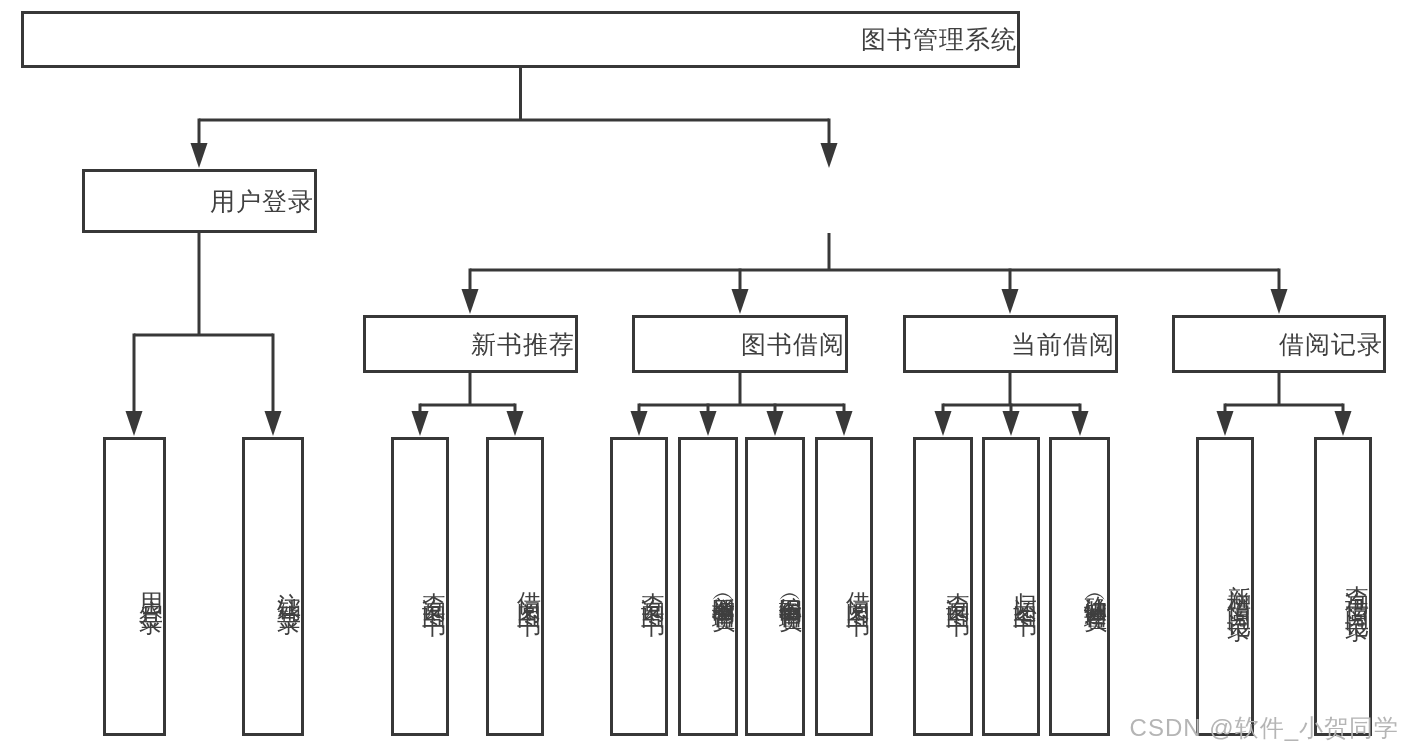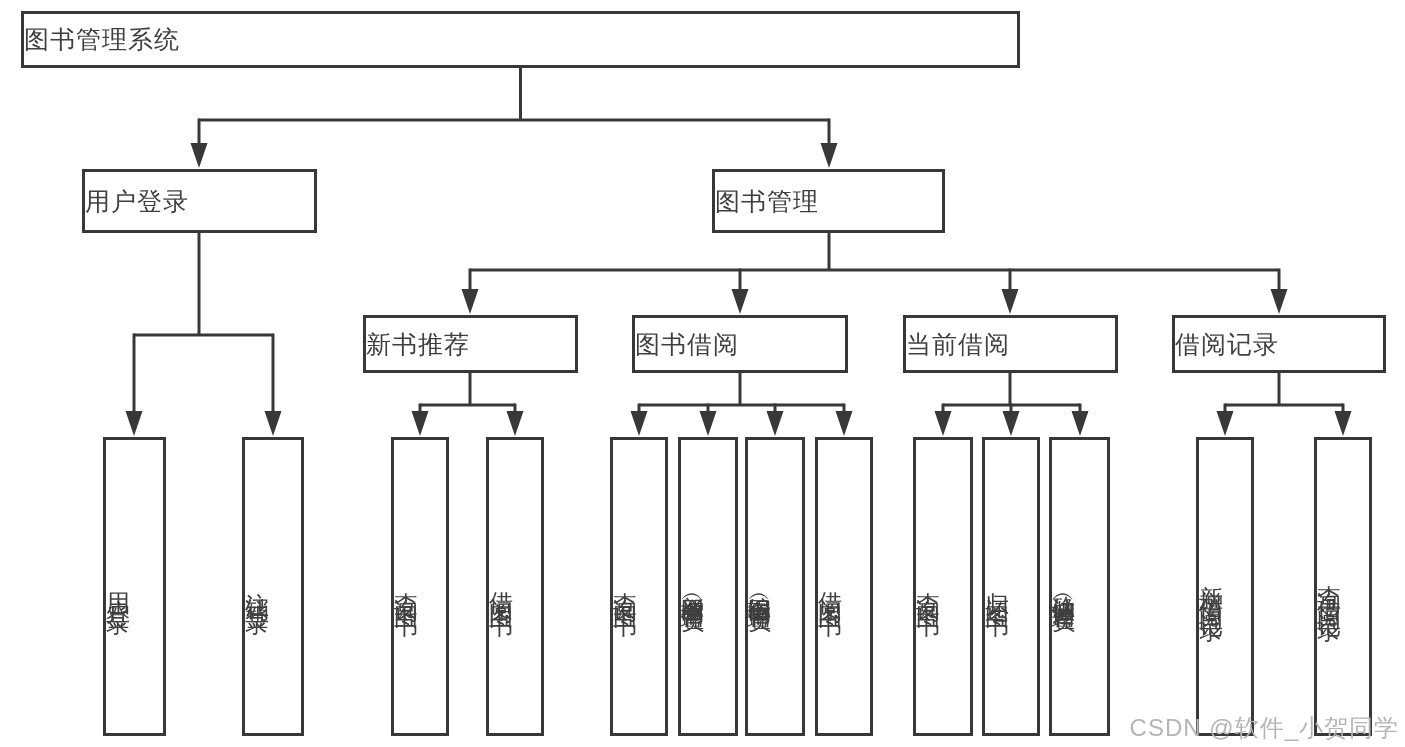--- a/index.html
+++ b/index.html
@@ -3,21 +3,21 @@
 <meta charset="utf-8">
 <style>
   html,body{margin:0;padding:0;background:#ffffff;}
   .stage{
     position:relative;width:1405px;height:747px;background:#ffffff;overflow:hidden;
     font-family:"Liberation Sans","DejaVu Sans",sans-serif;
   }
   .connectors{position:absolute;left:0;top:0;z-index:1;}
   .node{
     position:absolute;box-sizing:border-box;border:3px solid #383838;background:#ffffff;
-    display:flex;align-items:center;justify-content:flex-start;z-index:2;
+    display:flex;align-items:center;justify-content:flex-end;z-index:2;
   }
   .hlbl{
     font-size:25px;letter-spacing:1px;color:#3f3f3f;white-space:nowrap;line-height:1;
   }
   .vlbl{
     writing-mode:vertical-rl;text-orientation:mixed;
     font-size:24px;letter-spacing:7px;color:#3f3f3f;line-height:1;white-space:nowrap;
   }
   .vlbl.long{font-size:23px;letter-spacing:2px;}
   .watermark{
@@ -99,23 +99,20 @@
     </g>
   </svg>
 
   <div class="node" style="left:21px;top:11px;width:999px;height:57px">
     <span class="hlbl">图书管理系统</span>
   </div>
 
   <div class="node" style="left:82px;top:169px;width:235px;height:64px">
     <span class="hlbl">用户登录</span>
   </div>
-  <div class="node" style="left:712px;top:169px;width:233px;height:64px">
-    <span class="hlbl">图书管理</span>
-  </div>
 
   <div class="node" style="left:363px;top:315px;width:215px;height:58px">
     <span class="hlbl">新书推荐</span>
   </div>
   <div class="node" style="left:632px;top:315px;width:216px;height:58px">
     <span class="hlbl">图书借阅</span>
   </div>
   <div class="node" style="left:1172px;top:315px;width:214px;height:58px">
     <span class="hlbl">借阅记录</span>
   </div>

